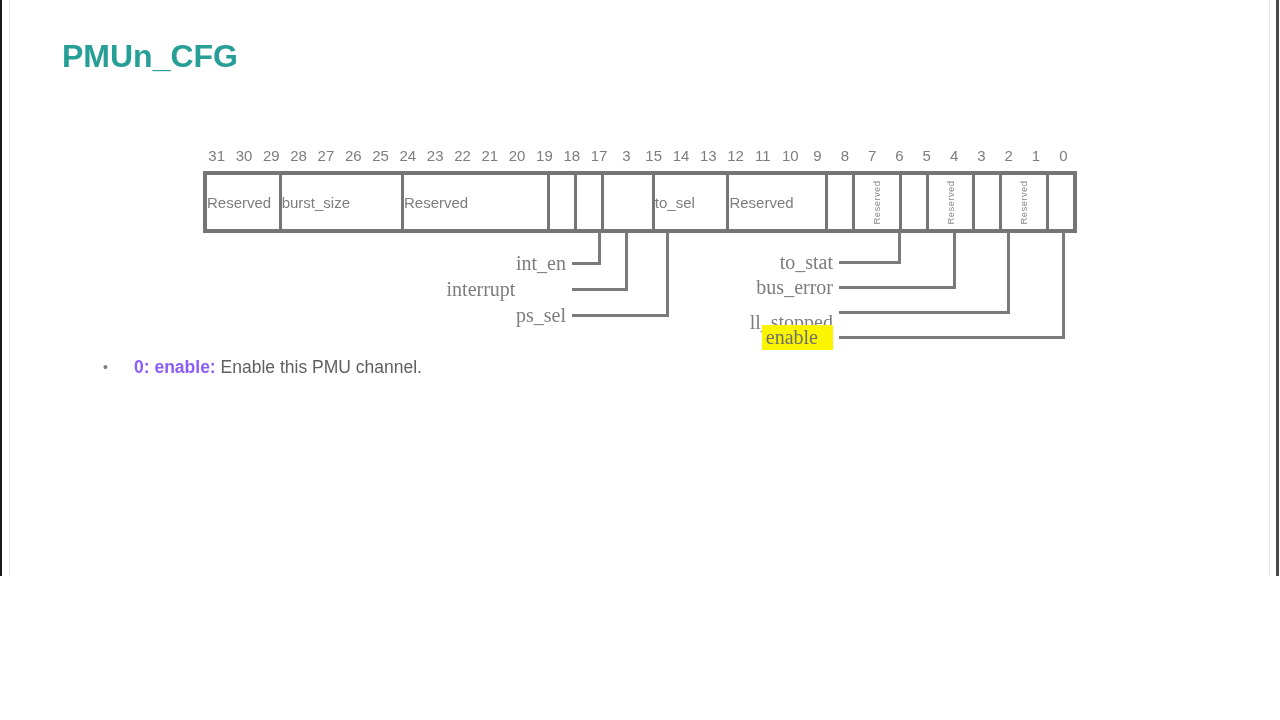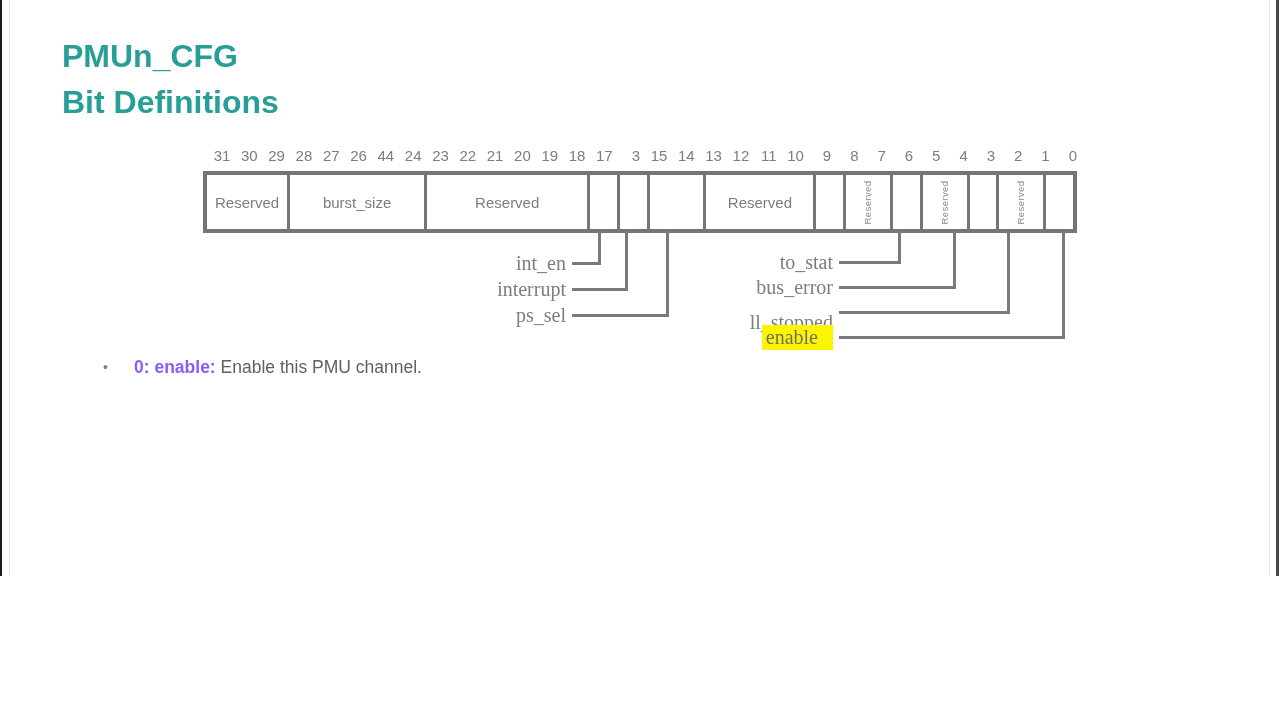--- a/index.html
+++ b/index.html
@@ -19,32 +19,32 @@
     font-size:32px; line-height:46px; font-weight:700;
     color:var(--accent,#279e96); letter-spacing:0px; white-space:pre-line;
   }
 
   
   .bitnums{
     position:absolute; left:203px; top:146px; width:874px; height:20px;
     display:flex;
   }
   .bitnums span{
-    flex:1 1 0; text-align:right; font-size:15px; color:#7d7d7d; line-height:20px;
+    flex:1 1 0; text-align:center; font-size:15px; color:#7d7d7d; line-height:20px;
   }
 
   
   .register{
     position:absolute; left:203px; top:171px; width:874px; height:62px;
     box-sizing:border-box; border:4px solid #757575; display:flex;
     background:#fff;
   }
   .cell{
     box-sizing:border-box; border-right:3px solid #757575;
-    display:flex; align-items:center; justify-content:center;
+    display:flex; align-items:center; justify-content:flex-start;
     position:relative; overflow:visible;
   }
   .cell:last-child{border-right:none;}
   .cell .flabel{
     font-size:15px; color:#7d7d7d; white-space:nowrap;
   }
   .cell .flabel.vert{
     transform:rotate(-90deg); font-size:9.5px; letter-spacing:.4px; color:#8a8a8a;
   }
 
@@ -68,31 +68,31 @@
 </style>
 </head>
 <body>
 
 <div class="slide" style="--accent: #279e96; --highlight: #fbf501;">
   <div class="edge black-left"></div>
   <div class="edge gray-left"></div>
   <div class="edge gray-right"></div>
   <div class="edge black-right"></div>
 
-  <div class="title"><span>PMUn_CFG</span><br><span>Bit Definitions</span></div>
+  <div class="title"><span>PMUn_CFG</span><br></div>
 
   <div>
     <div class="bitnums">
         <span>31</span>
         <span>30</span>
         <span>29</span>
         <span>28</span>
         <span>27</span>
         <span>26</span>
-        <span>44</span>
+        <span>25</span>
         <span>24</span>
         <span>23</span>
         <span>22</span>
         <span>21</span>
         <span>20</span>
         <span>19</span>
         <span>18</span>
         <span>17</span>
         <span>3</span>
         <span>15</span>
@@ -118,20 +118,23 @@
         </div>
         <div class="cell" style="flex: 5 1 0px;">
           <span class="flabel">burst_size</span>
         </div>
         <div class="cell" style="flex: 6 1 0px;">
           <span class="flabel">Reserved</span>
         </div>
         <div class="cell" style="flex: 1 1 0px;"></div>
         <div class="cell" style="flex: 1 1 0px;"></div>
         <div class="cell" style="flex: 2 1 0px;"></div>
+        <div class="cell" style="flex: 3 1 0px;">
+          <span class="flabel">to_sel</span>
+        </div>
         <div class="cell" style="flex: 4 1 0px;">
           <span class="flabel">Reserved</span>
         </div>
         <div class="cell" style="flex: 1 1 0px;"></div>
         <div class="cell" style="flex: 1 1 0px;">
           <span class="flabel vert">Reserved</span>
         </div>
         <div class="cell" style="flex: 1 1 0px;"></div>
         <div class="cell" style="flex: 1 1 0px;">
           <span class="flabel vert">Reserved</span>
@@ -141,21 +144,21 @@
           <span class="flabel vert">Reserved</span>
         </div>
         <div class="cell" style="flex: 1 1 0px;"></div>
       </div>
 
   <div class="cline" style="left: 597.5px; top: 231px; width: 3px; height: 34px; background: rgb(122, 122, 122);"></div>
       <div class="cline" style="left: 572px; top: 262px; width: 28.5px; height: 3px; background: rgb(122, 122, 122);"></div>
       <div class="clabel" style="left: 396px; top: 252px;">int_en</div>
       <div class="cline" style="left: 624.8px; top: 231px; width: 3px; height: 60px; background: rgb(122, 122, 122);"></div>
       <div class="cline" style="left: 572px; top: 288px; width: 55.8px; height: 3px; background: rgb(122, 122, 122);"></div>
-      <div class="clabel" style="left: 396px; top: 278px;">interrupt</div>
+      <div class="clabel" style="left: 396px; top: 278px; text-align: center;">interrupt</div>
       <div class="cline" style="left: 665.8px; top: 231px; width: 3px; height: 86px; background: rgb(122, 122, 122);"></div>
       <div class="cline" style="left: 572px; top: 314px; width: 96.8px; height: 3px; background: rgb(122, 122, 122);"></div>
       <div class="clabel" style="left: 396px; top: 304px;">ps_sel</div>
       <div class="cline" style="left: 898px; top: 231px; width: 3px; height: 33px; background: rgb(122, 122, 122);"></div>
       <div class="cline" style="left: 839px; top: 261px; width: 62px; height: 3px; background: rgb(122, 122, 122);"></div>
       <div class="clabel" style="left: 663px; top: 251px;">to_stat</div>
       <div class="cline" style="left: 952.6px; top: 231px; width: 3px; height: 58px; background: rgb(122, 122, 122);"></div>
       <div class="cline" style="left: 839px; top: 286px; width: 116.6px; height: 3px; background: rgb(122, 122, 122);"></div>
       <div class="clabel" style="left: 663px; top: 276px;">bus_error</div>
       <div class="cline" style="left: 1007.2px; top: 231px; width: 3px; height: 83px; background: rgb(122, 122, 122);"></div>

